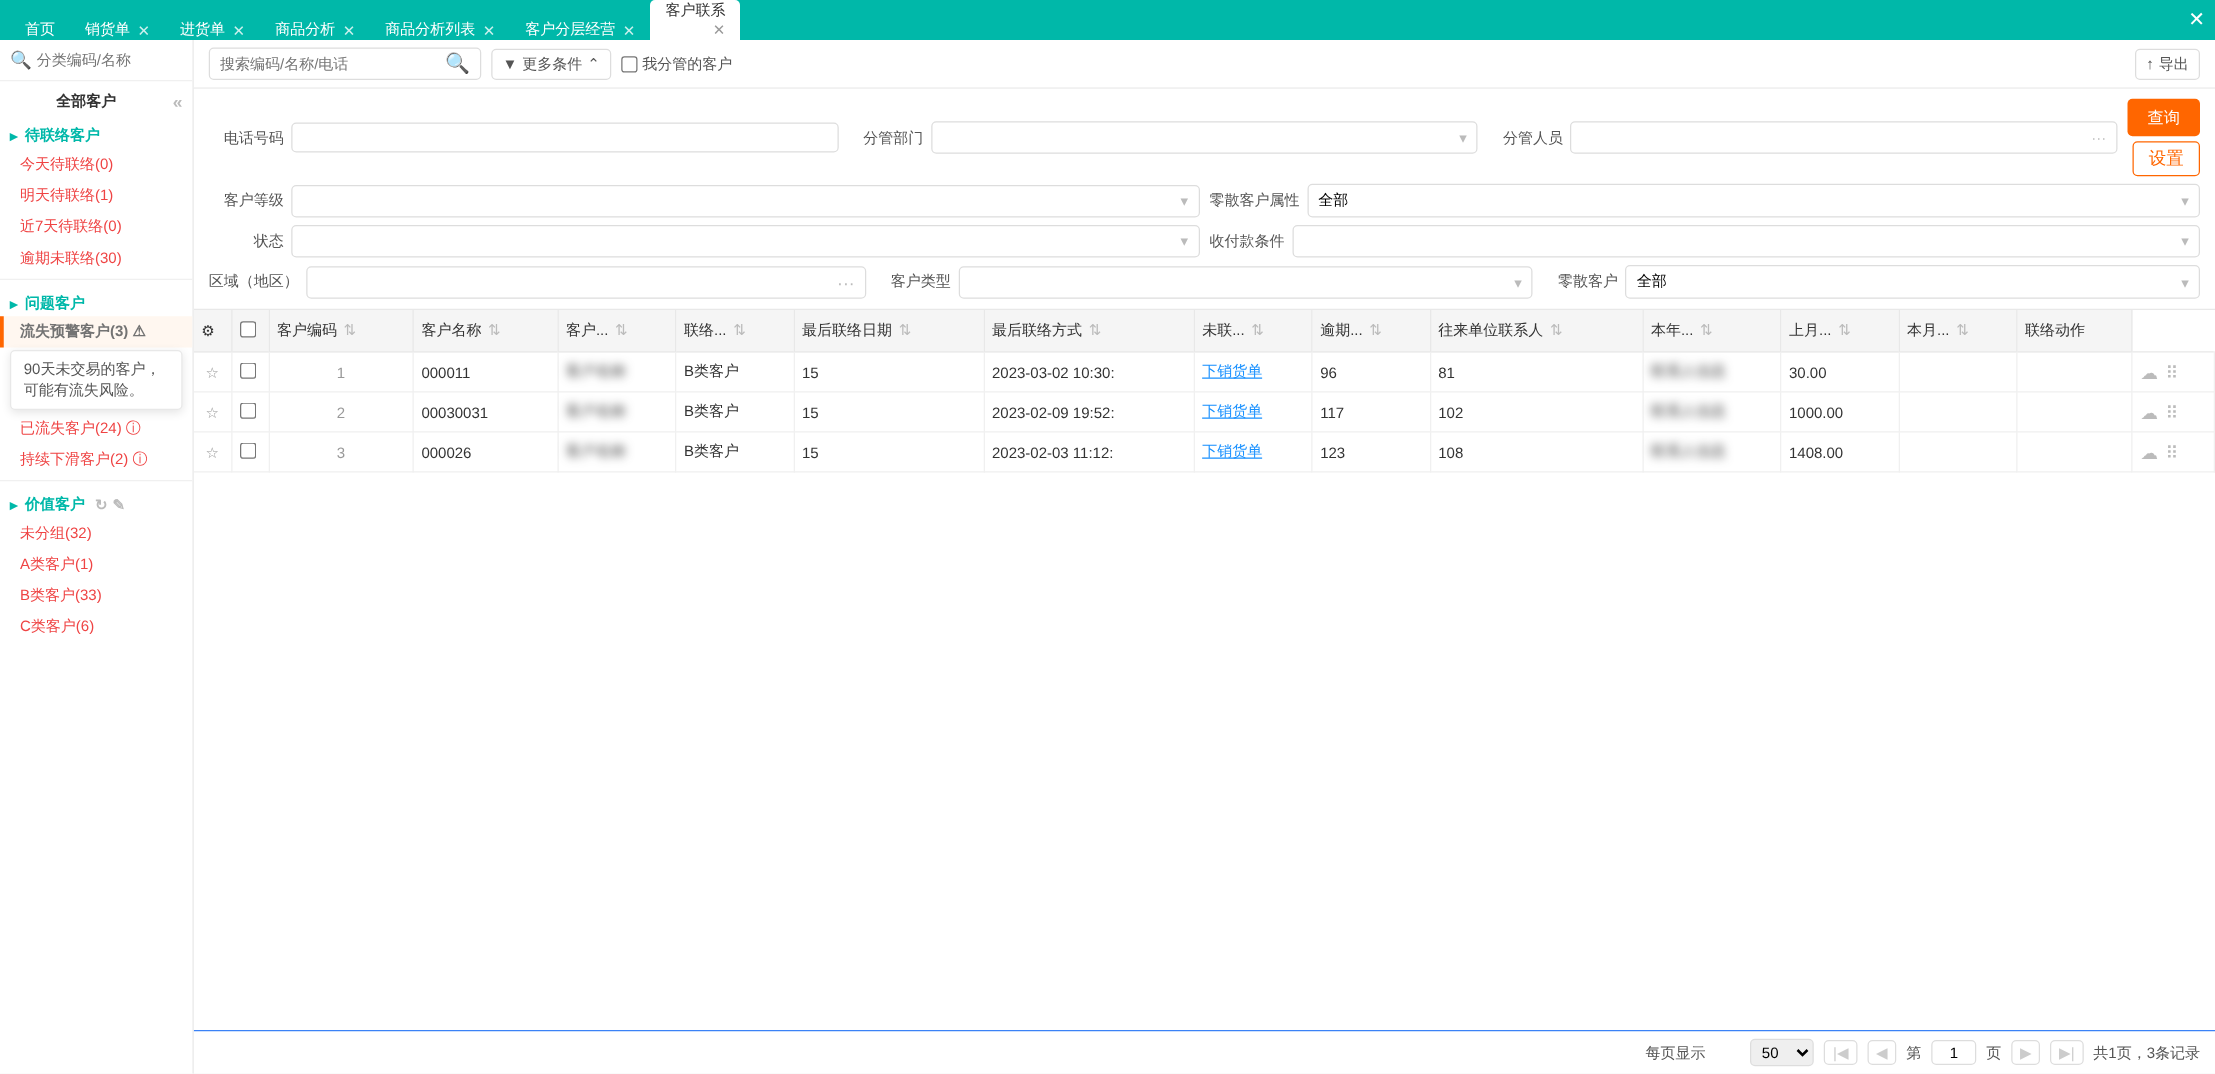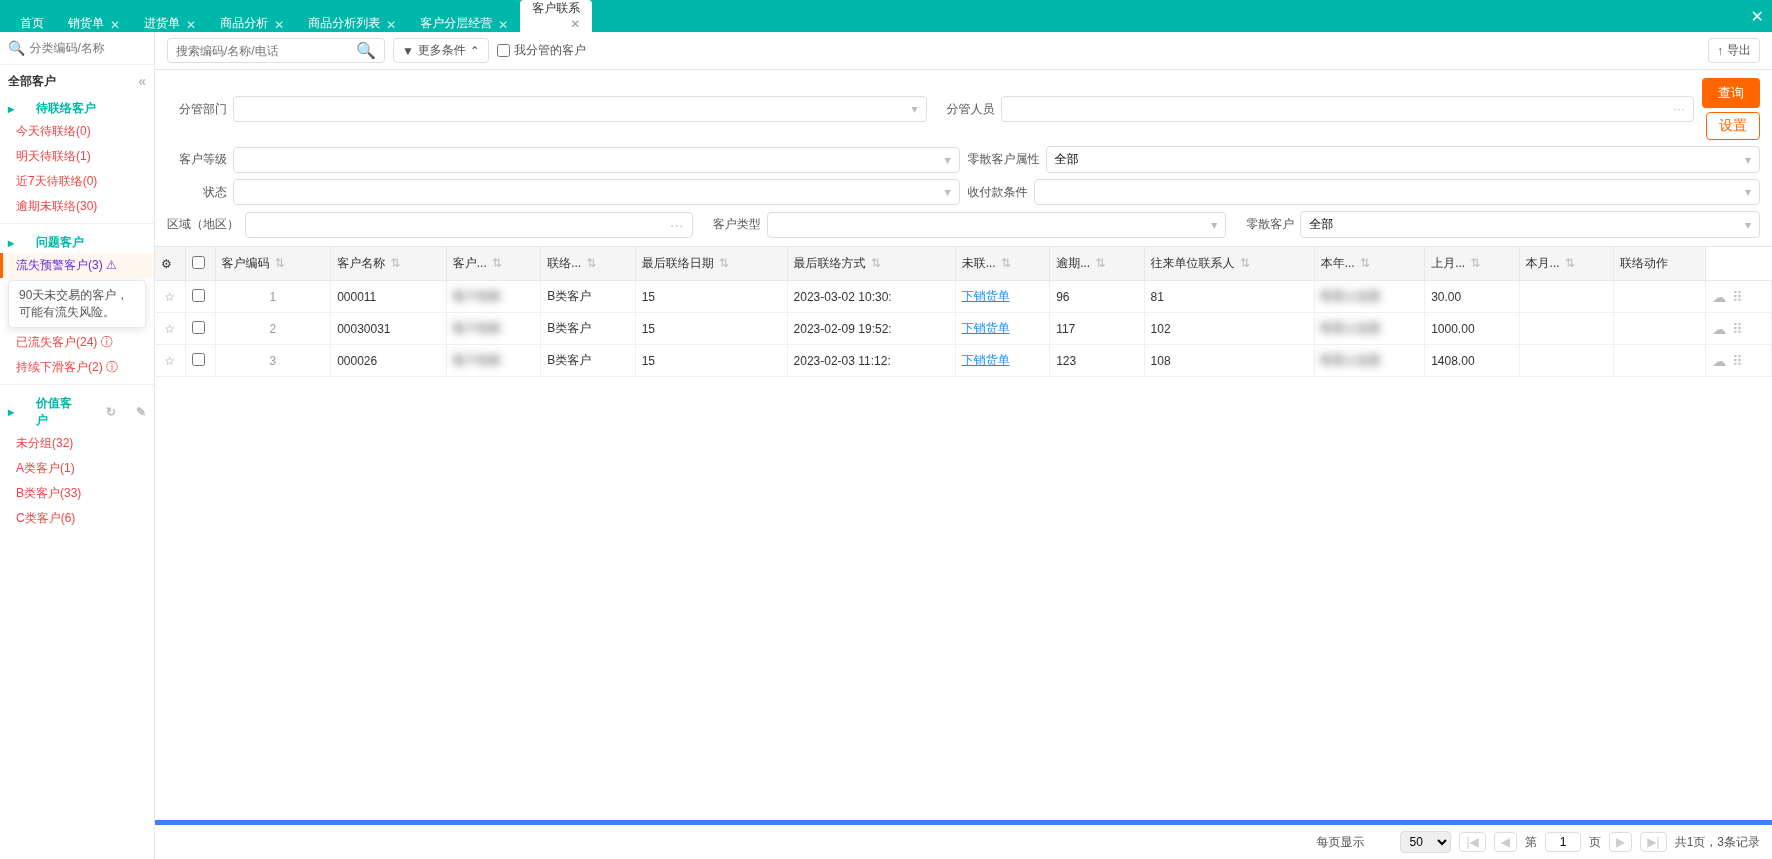--- a/index.html
+++ b/index.html
@@ -78,40 +78,41 @@
     .sidebar-search-icon { color: #bbb; font-size: 14px; }
 
     .sidebar-header {
       display: flex;
       align-items: flex-start;
       padding: 8px 8px 4px 8px;
       font-weight: bold;
       color: #333;
       font-size: 13px;
       justify-content: space-between;
+      margin-left: 37px;
     }
     .sidebar-collapse-btn { color: #bbb; cursor: pointer; font-size: 14px; }
 
     .sidebar-group-title {
       padding: 6px 8px 2px 8px;
       color: #00b8a9;
       font-weight: bold;
       font-size: 12px;
       display: flex;
       align-items: center;
-      gap: 20px;
+      gap: 4px;
       cursor: pointer;
     }
     .sidebar-item {
       padding: 4px 8px 4px 16px;
       color: #ef4444;
       cursor: pointer;
       white-space: nowrap;
     }
-    .sidebar-item.active { color: #6d28d9; font-weight: normal; }
+    .sidebar-item.active { color: #737373; font-weight: bold; }
     .sidebar-item-warning { background: #fff7f0; border-left: 3px solid #ff6600; padding-left: 13px; }
 
     .tooltip-box {
       background: #fff;
       border: 1px solid #e8e8e8;
       border-radius: 4px;
       padding: 6px 10px;
       color: #555;
       font-size: 12px;
       margin: 2px 8px;
@@ -306,21 +307,21 @@
       filter: blur(4px);
       user-select: none;
     }
     .row-num { color: #999; text-align: center; }
     .action-icons { display: flex; gap: 6px; align-items: center; }
     .action-icon { color: #bbb; cursor: pointer; font-size: 14px; }
 
     
     .table-footer {
       background: #fff;
-      border-top: 5px solid #3b82f6;
+      border-top: 1px solid #3b82f6;
       padding: 6px 12px;
       display: flex;
       align-items: center;
       justify-content: flex-end;
       gap: 8px;
       font-size: 12px;
       color: #555;
     }
     .page-size-select {
       border: 1px solid #ddd;
@@ -455,20 +456,24 @@
         <span>我分管的客户</span>
       </label>
       <div class="export-btn">
         <span>↑</span>
         <span>导出</span>
       </div>
     </div>
 
     <div class="filter-panel">
       <div class="filter-row">
+        <div class="filter-field">
+          <span class="filter-label">电话号码</span>
+          <input class="filter-input" type="text" value="" style="">
+        </div>
         <div class="filter-field">
           <span class="filter-label">分管部门</span>
           <div class="filter-select">
             <span></span>
             <span class="chevron-down"></span>
           </div>
         </div>
         <div class="filter-field">
           <span class="filter-label">分管人员</span>
           <div class="filter-select">

